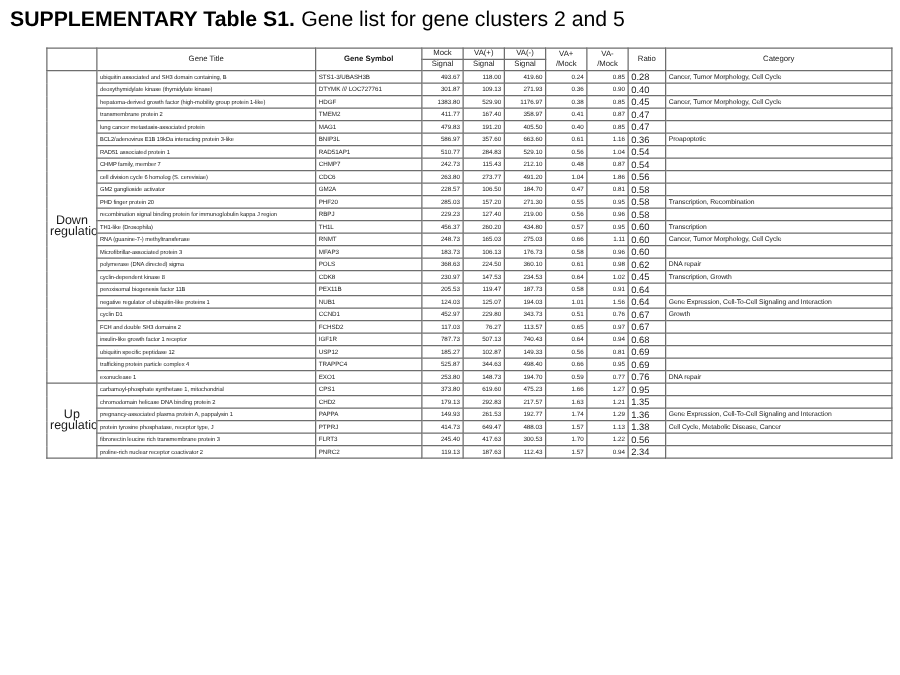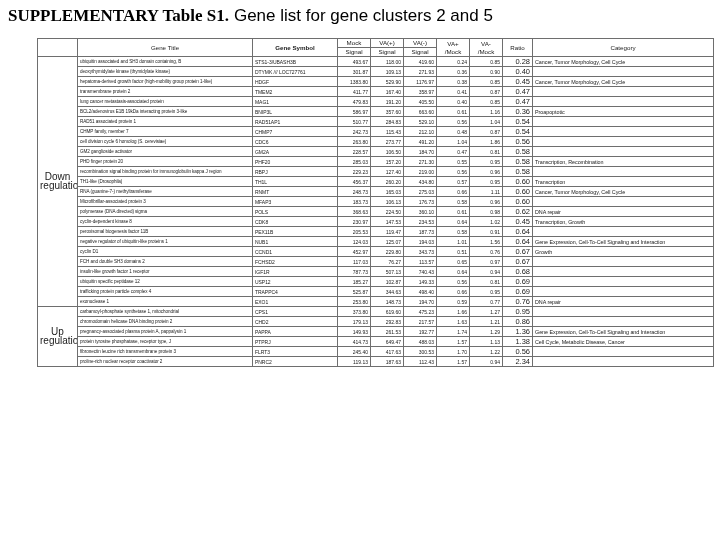--- a/index.html
+++ b/index.html
@@ -9,21 +9,21 @@
     font-family:"Liberation Sans", sans-serif;
     color:#111;
     position:relative;
     overflow:hidden;
   }
   .slide-title {
     position:absolute; left:8px; top:6px;
     font-size:17px; line-height:20px; color:#000;
     white-space:nowrap;
   }
-  .slide-title .t-bold { font-weight:bold;font-family:Liberation Serif, serif; }
+  .slide-title .t-bold { font-weight:bold; }
   .slide-title .t-reg { font-weight:normal; margin-left:5px;margin-top:32px; }
 
   table.gene-table {
     position:absolute; left:37px; top:38px;
     width:676px;
     border-collapse:collapse;
     table-layout:fixed;
     border:1px solid #333;
   }
   .gene-table th, .gene-table td {
@@ -42,21 +42,21 @@
   .gene-table thead th.h-symbol { font-weight:bold; }
   .gene-table tbody td { height:8.35px; }
 
   .group-cell {
     font-size:10px; line-height:8.5px;
     text-align:center; color:#333;
   }
   .c-title  { font-size:4.6px; letter-spacing:-0.05px; text-align:left; }
   .c-symbol { font-size:5px;  font-weight:bold; text-align:left; letter-spacing:-0.05px; }
   .c-num    { font-size:5px;  text-align:right; padding-right:3px; }
-  .c-ratio  { font-size:7.5px; text-align:right; }
+  .c-ratio  { font-size:7.5px; text-align:left; }
   .c-cat    { font-size:5.4px; text-align:left; letter-spacing:-0.05px; }
 
   col.w-group  { width:40px; }
   col.w-title  { width:175px; }
   col.w-symbol { width:85px; }
   col.w-num    { width:33px; }
   col.w-ratio  { width:30px; }
   col.w-cat    { width:181px; }
 </style>
 </head>
@@ -388,21 +388,21 @@
         <td class="c-cat"></td>
       </tr>
       <tr>
         <td class="c-title">chromodomain helicase DNA binding protein 2</td>
         <td class="c-symbol">CHD2</td>
         <td class="c-num">179.13</td>
         <td class="c-num">292.83</td>
         <td class="c-num">217.57</td>
         <td class="c-num">1.63</td>
         <td class="c-num">1.21</td>
-        <td class="c-ratio">0.86</td>
+        <td class="c-ratio">1.35</td>
         <td class="c-cat"></td>
       </tr>
       <tr>
         <td class="c-title">pregnancy-associated plasma protein A, pappalysin 1</td>
         <td class="c-symbol">PAPPA</td>
         <td class="c-num">149.93</td>
         <td class="c-num">261.53</td>
         <td class="c-num">192.77</td>
         <td class="c-num">1.74</td>
         <td class="c-num">1.29</td>

